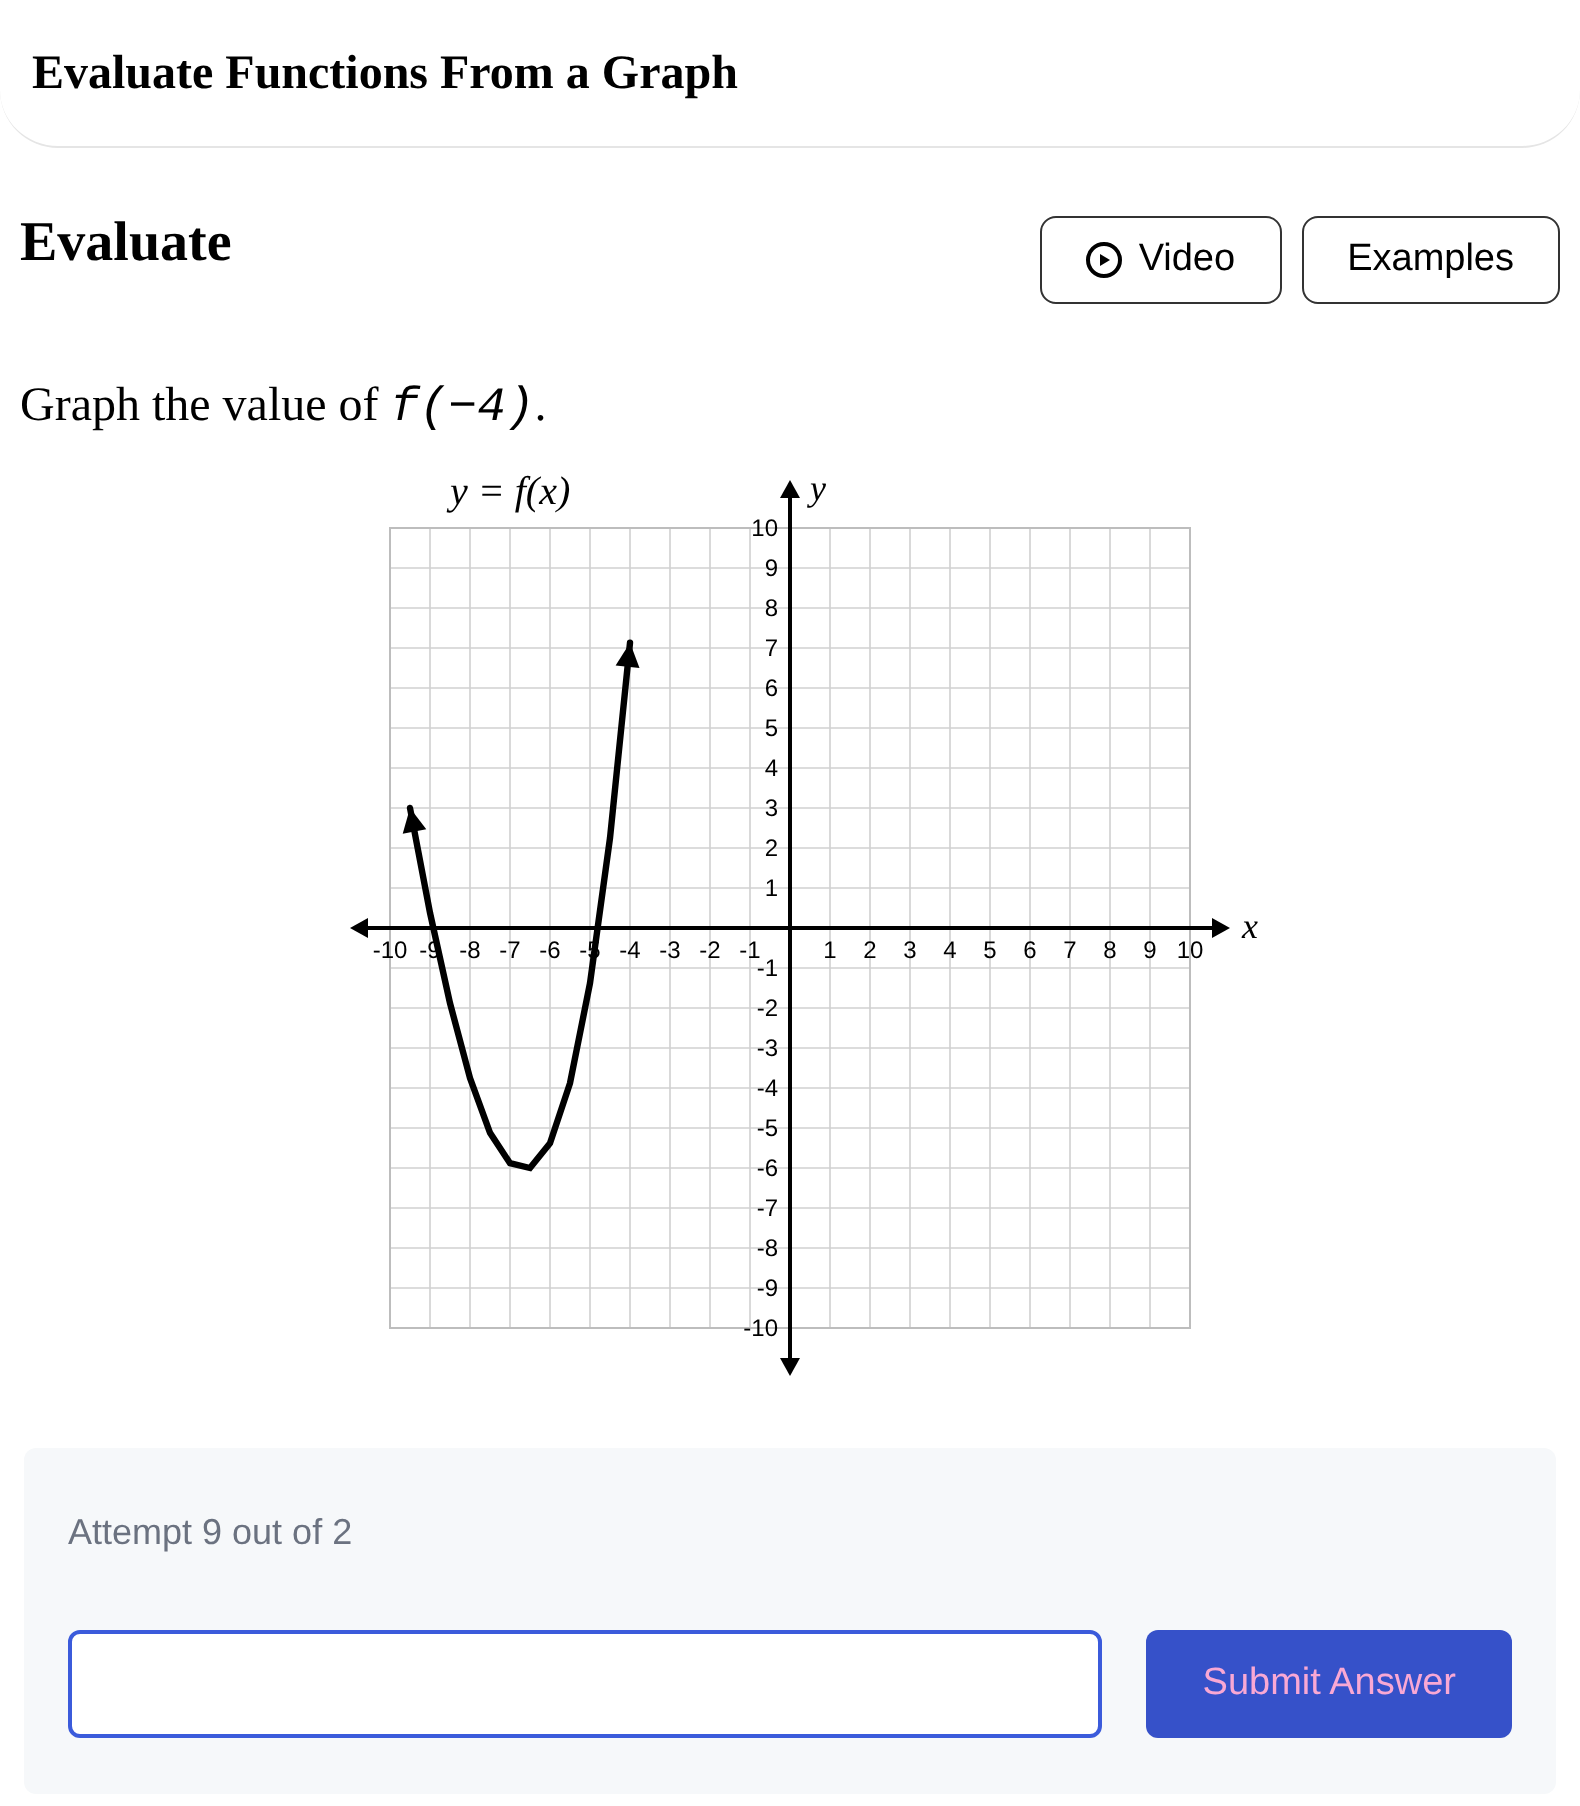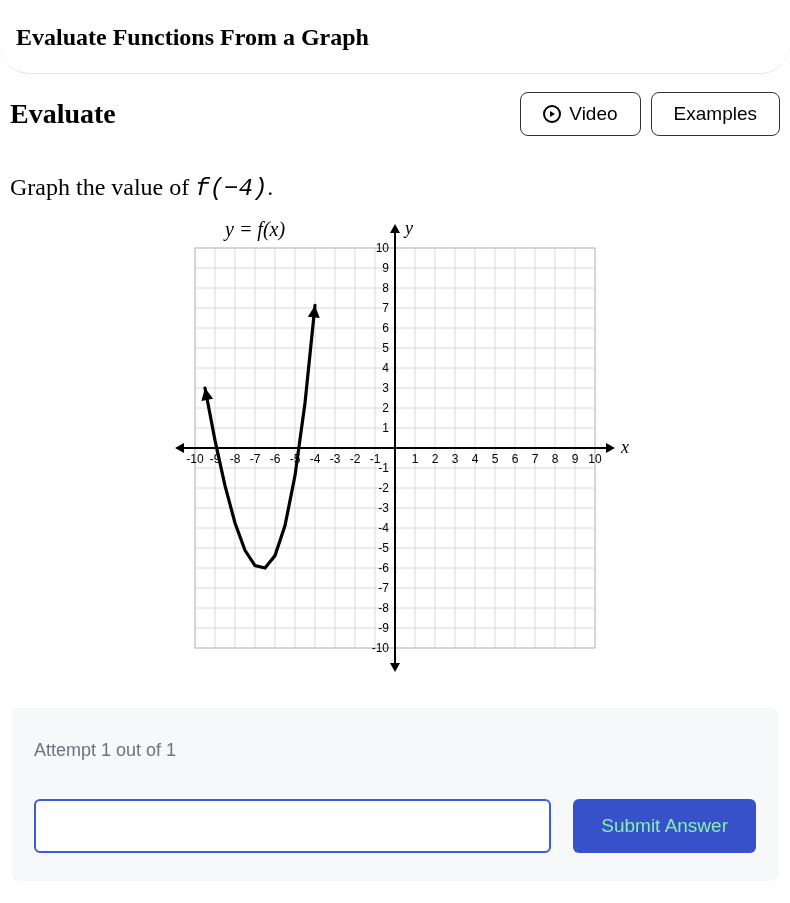--- a/index.html
+++ b/index.html
@@ -39,20 +39,21 @@
   background: #fff;
   border: 1.5px solid #333;
   border-radius: 8px;
   padding: 10px 22px;
   font-size: 19px;
   font-family: -apple-system, BlinkMacSystemFont, 'Segoe UI', Arial, sans-serif;
   display: flex;
   align-items: center;
   gap: 8px;
   cursor: pointer;
+  margin-top: 16px;
 }
 .play-icon {
   width: 18px;
   height: 18px;
   border: 2px solid #000;
   border-radius: 50%;
   display: inline-flex;
   align-items: center;
   justify-content: center;
 }
@@ -120,21 +121,21 @@
   border: 2px solid #3b5bdb;
   border-radius: 6px;
   font-size: 20px;
   padding: 12px 14px;
   font-family: inherit;
   outline: none;
   background: #fff;
 }
 .submit-btn {
   background: #3651c9;
-  color: #86efac;
+  color: #f9a8d4;
   border: none;
   border-radius: 6px;
   font-size: 19px;
   font-family: -apple-system, BlinkMacSystemFont, 'Segoe UI', Arial, sans-serif;
   padding: 16px 28px;
   cursor: pointer;
 }
 </style>
 </head>
 <body>
@@ -264,20 +265,20 @@
           <polygon points="0,0 -12,-6 -12,6" fill="#000" transform="translate(50,180) rotate(-100.80439459753926)"></polygon>
           <polygon points="0,0 -12,-6 -12,6" fill="#000" transform="translate(160,97.4) rotate(-84.14994479428262)"></polygon>
         </g>
       <text id="ylab" font-family="Times New Roman" font-style="italic" font-size="18" x="250" y="26">y</text>
       <text id="xlab" font-family="Times New Roman" font-style="italic" font-size="18" x="466" y="245">x</text>
       <text id="glabel" font-family="Times New Roman" font-style="italic" font-size="20" x="70" y="28">y = f(x)</text>
     </svg>
   </div>
 
   <div class="answer-panel">
-    <div class="attempt-text">Attempt 1 out of 1</div>
+    <div class="attempt-text">Attempt 9 out of 2</div>
     <div class="submit-row">
       <input class="answer-input" type="text" value="" style="">
       <button class="submit-btn">Submit Answer</button>
     </div>
   </div>
 
 </div>
 
 </body></html>

